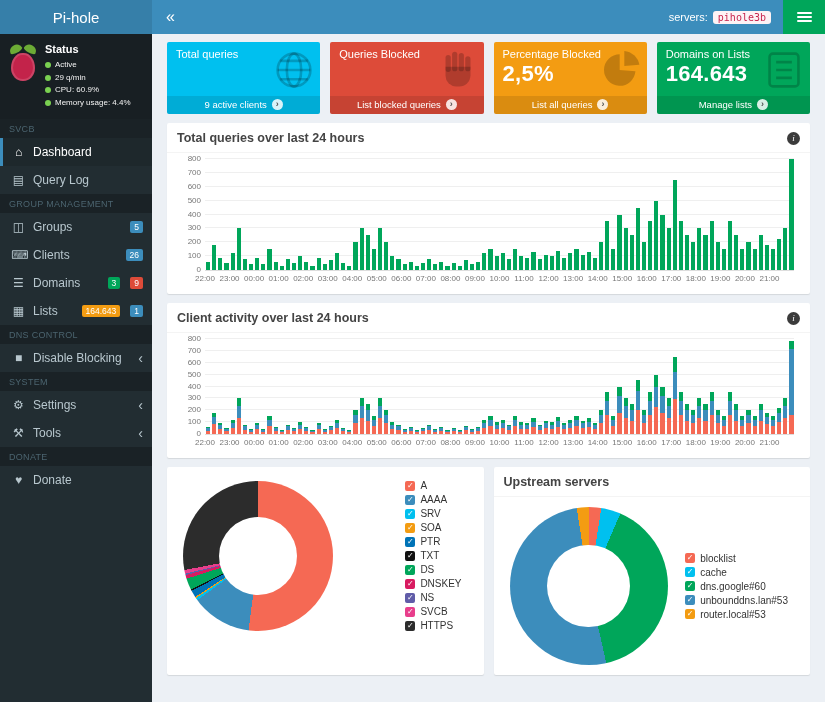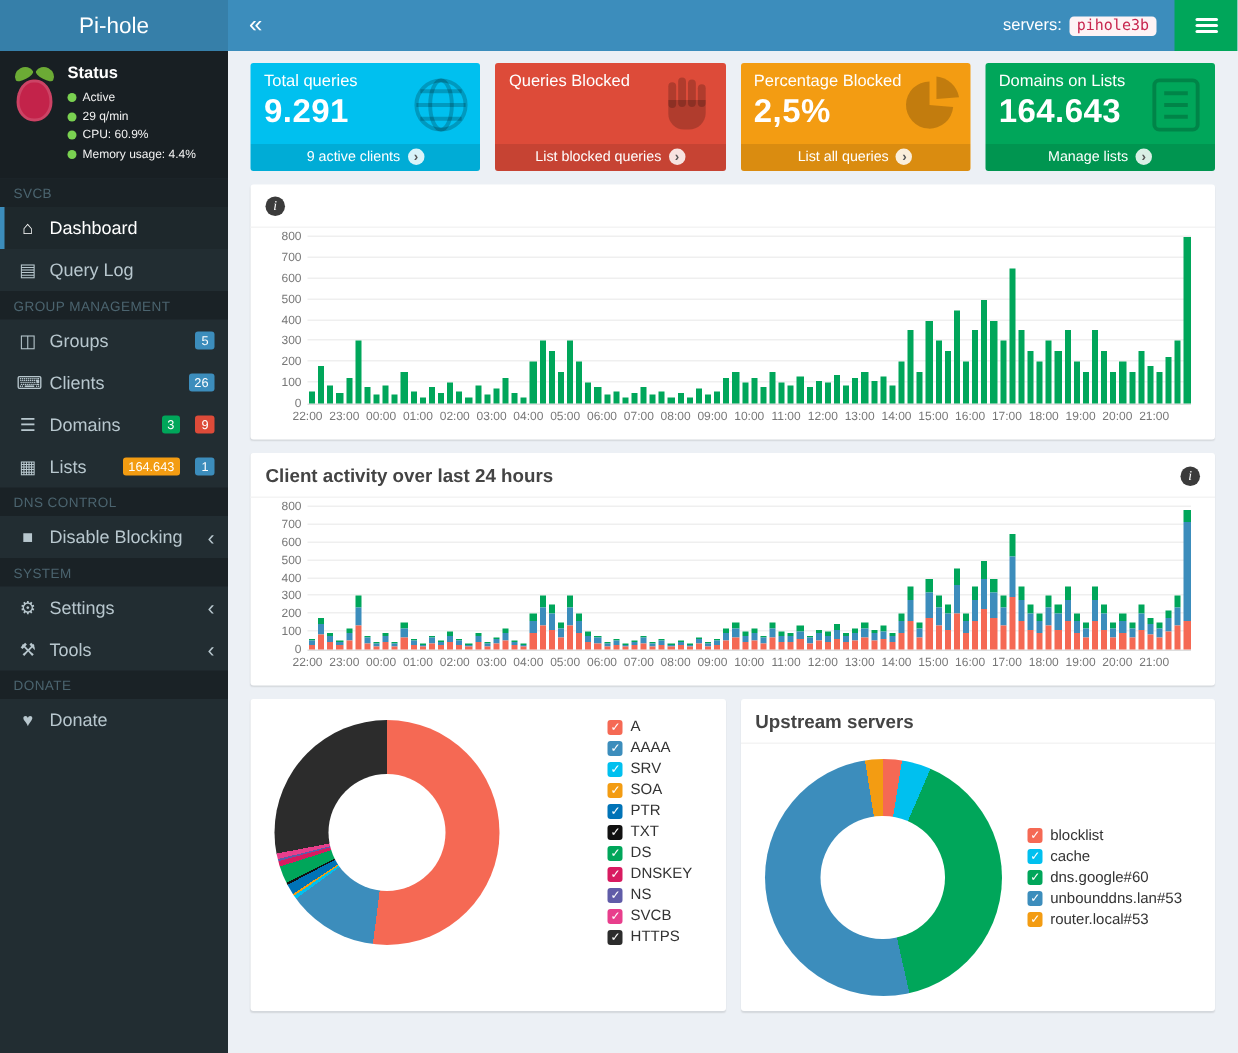--- a/index.html
+++ b/index.html
@@ -225,21 +225,20 @@
           <span class="spacer"></span>
         </li>
       </ul>
   </aside>
 
   <main class="content">
 
     <div class="stat-row">
         <div class="card" style="background: rgb(0, 192, 239);">
           <div class="card-label">Total queries</div>
-          <div class="card-value">9.291</div>
           <div class="card-icon"><svg viewBox="0 0 64 64">
               <g fill="none" stroke="rgba(0,0,0,0.2)" stroke-width="4">
                 <circle cx="32" cy="32" r="25"></circle>
                 <ellipse cx="32" cy="32" rx="11" ry="25"></ellipse>
                 <path d="M7 32h50M11 18h42M11 46h42"></path>
               </g>
             </svg></div>
           <a class="card-footer">
             <span>9 active clients</span>
             <span class="arrow">›</span>
@@ -286,20 +285,21 @@
             </svg></div>
           <a class="card-footer">
             <span>Manage lists</span>
             <span class="arrow">›</span>
           </a>
         </div>
       </div>
 
     <section class="panel">
       <div class="panel-header">
+        <h3 class="panel-title">Total queries over last 24 hours</h3>
         <span class="info-icon">i</span>
       </div>
       <div class="panel-body">
         <div class="chart chart-lg" id="chart-total">
             <div class="plot">
               <span class="ytick" style="bottom: 0%;">0</span>
               <div class="gridline" style="bottom: 12.5%;"></div>
               <span class="ytick" style="bottom: 12.5%;">100</span>
               <div class="gridline" style="bottom: 25%;"></div>
               <span class="ytick" style="bottom: 25%;">200</span>

